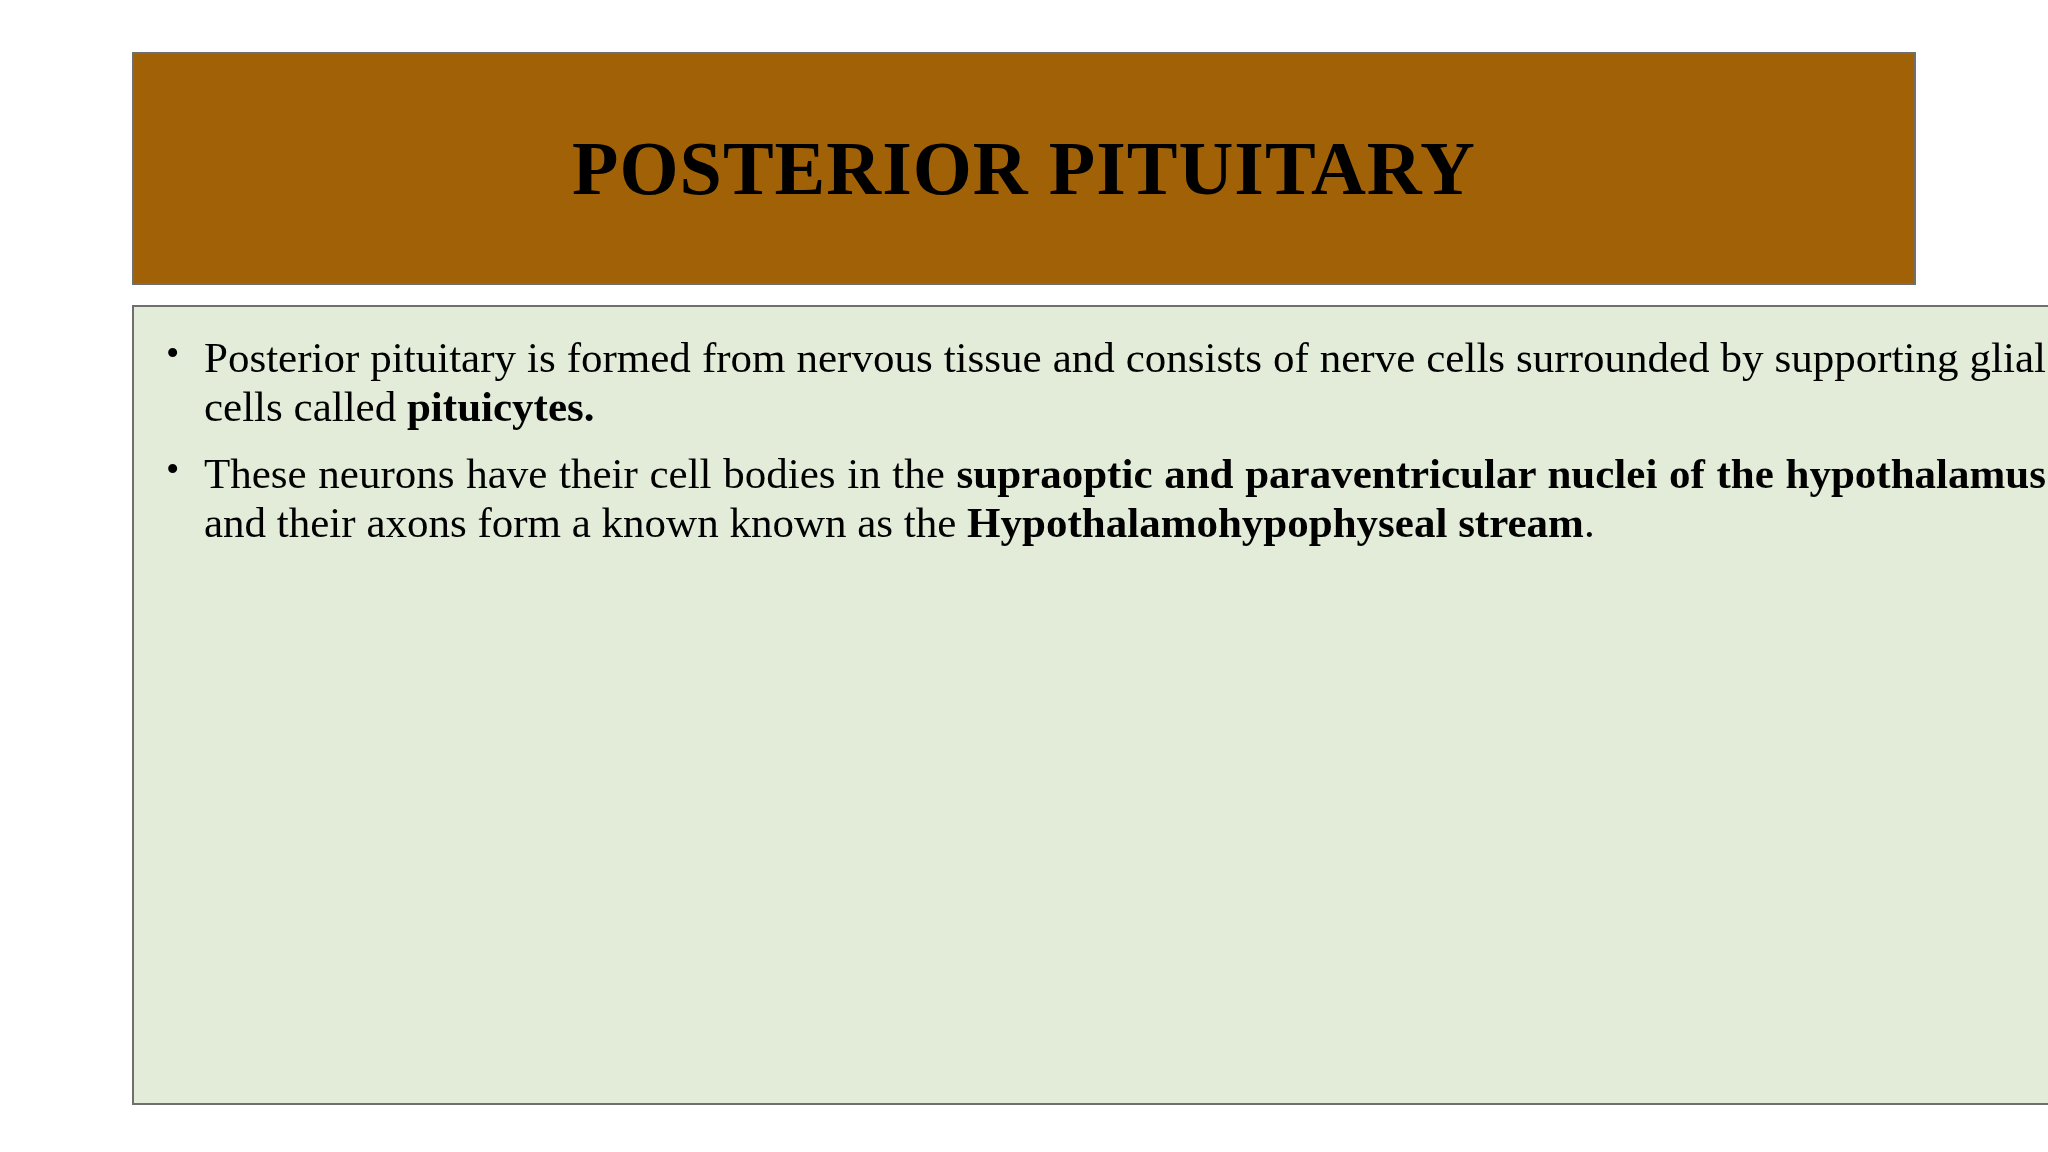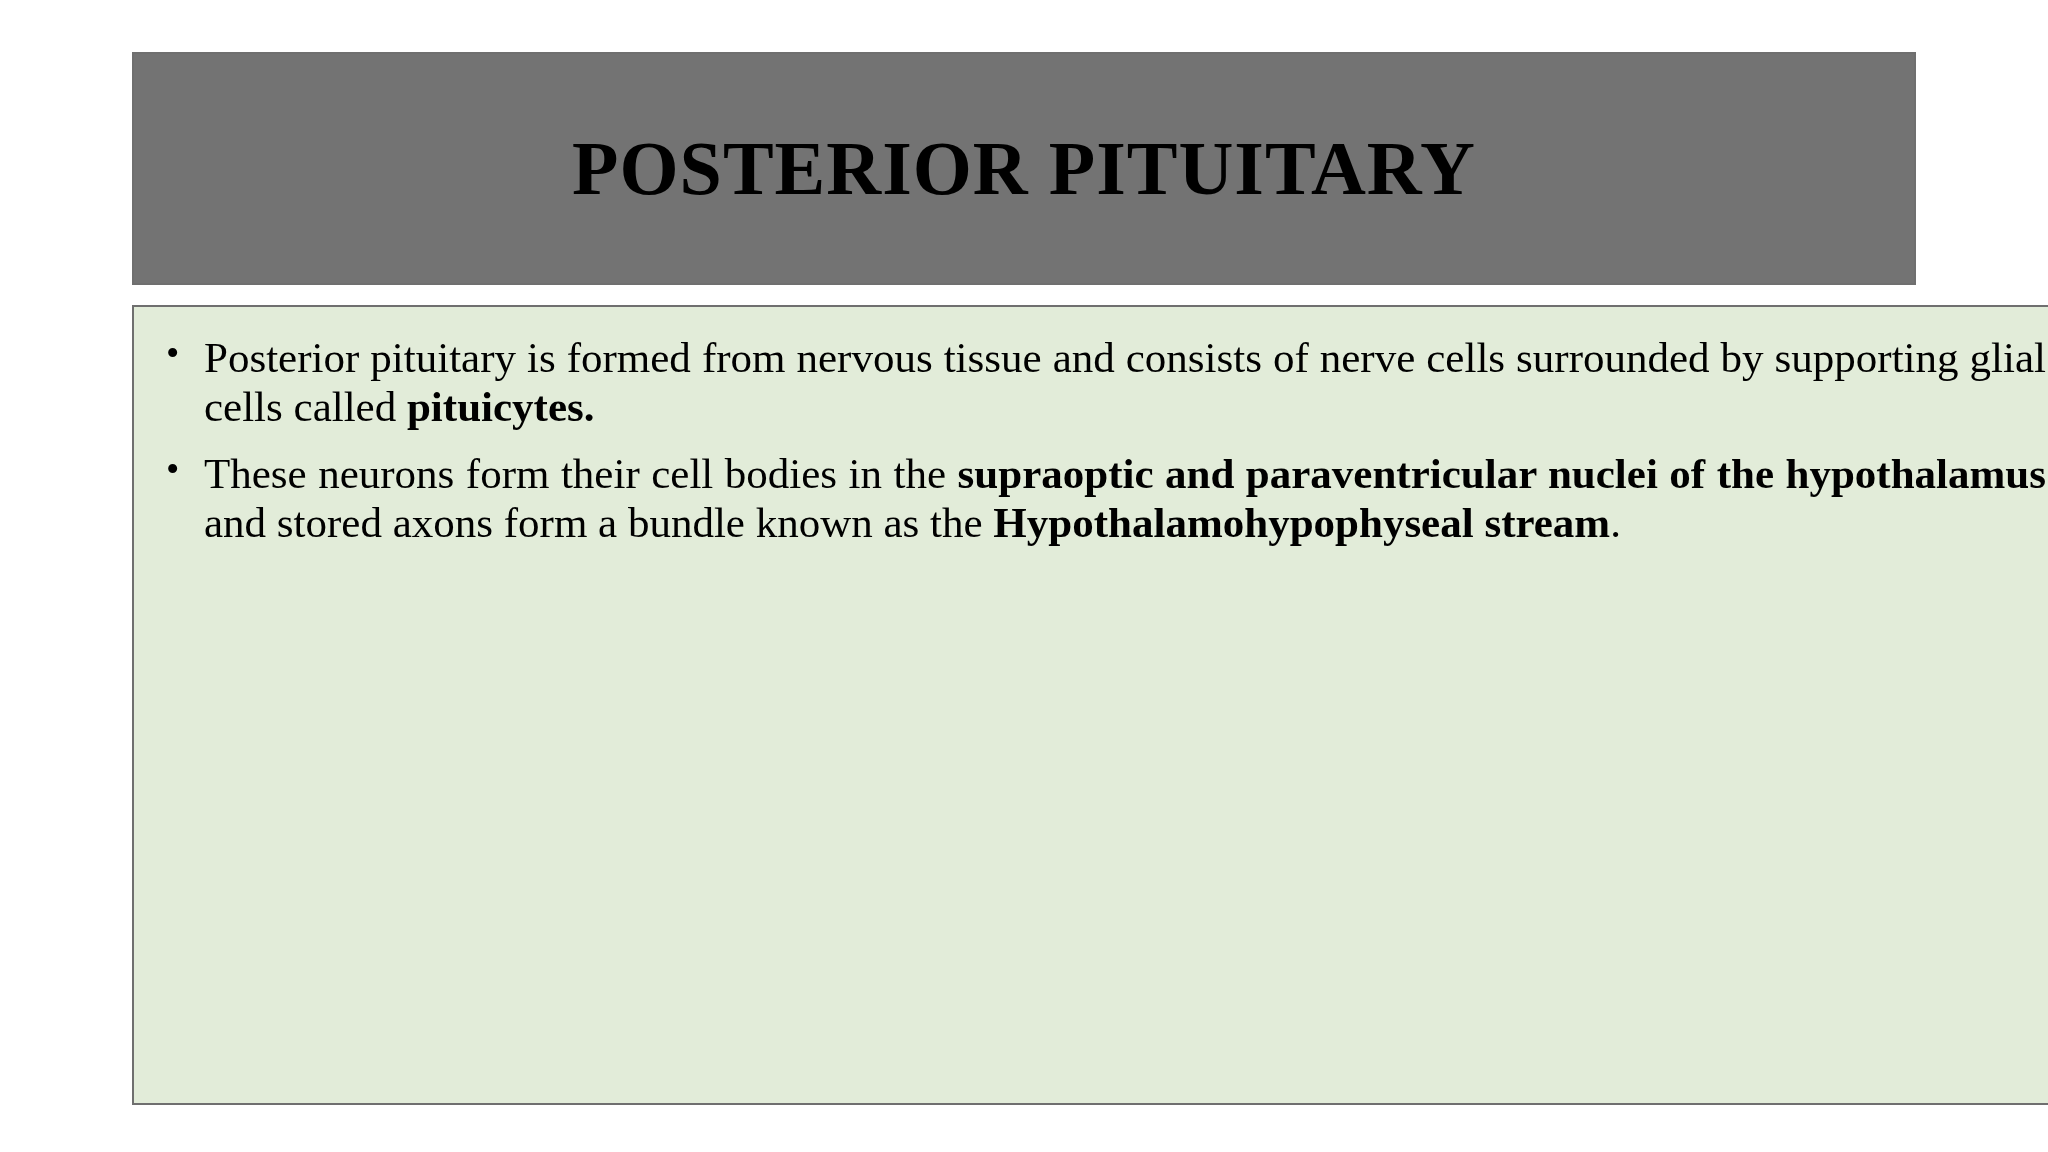--- a/index.html
+++ b/index.html
@@ -18,21 +18,21 @@
     position: relative;
     width: 2048px;
     height: 1152px;
     box-sizing: border-box;
     padding: 52px 132px 0 132px;
   }
   .title-box {
     box-sizing: border-box;
     width: 1784px;
     height: 233px;
-    background: #737373;
+    background: #a16207;
     border: 2px solid #6f6f6f;
     display: flex;
     align-items: center;
     justify-content: center;
   }
   .title-text {
     font-family: "Liberation Serif", serif;
     font-weight: bold;
     font-size: 76px;
     letter-spacing: 1px;
@@ -85,17 +85,17 @@
 
 <div class="slide">
 
   <div class="title-box">
     <div class="title-text">POSTERIOR PITUITARY</div>
   </div>
 
   <div class="body-box">
     <ul class="bullets" id="bullet-list">
         <li><span>Posterior pituitary is formed from nervous tissue and consists of nerve cells surrounded by supporting glial cells called </span><span class="b">pituicytes.</span></li>
-        <li><span>These neurons form their cell bodies in the </span><span class="b">supraoptic and paraventricular nuclei of the hypothalamus</span><span> and stored axons form a bundle known as the </span><span class="b">Hypothalamohypophyseal stream</span><span>.</span></li>
+        <li><span>These neurons have their cell bodies in the </span><span class="b">supraoptic and paraventricular nuclei of the hypothalamus</span><span> and their axons form a known known as the </span><span class="b">Hypothalamohypophyseal stream</span><span>.</span></li>
       </ul>
   </div>
 
 </div>
 
 </body></html>

